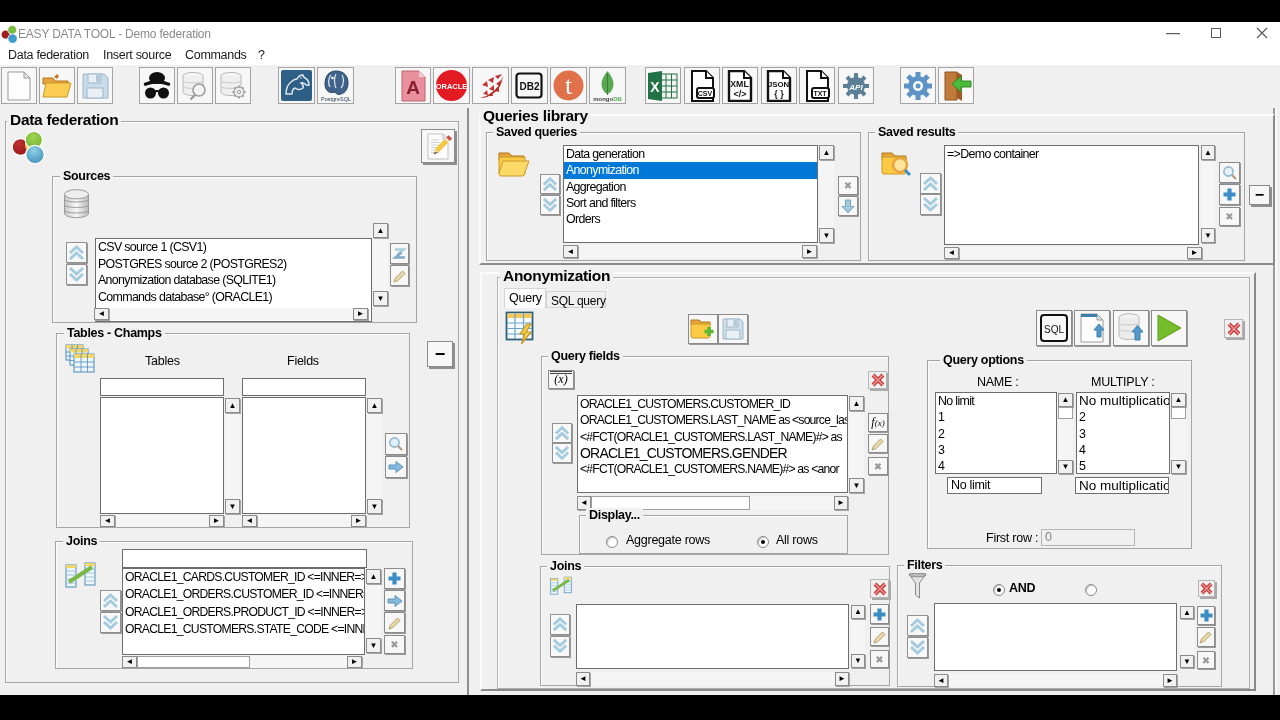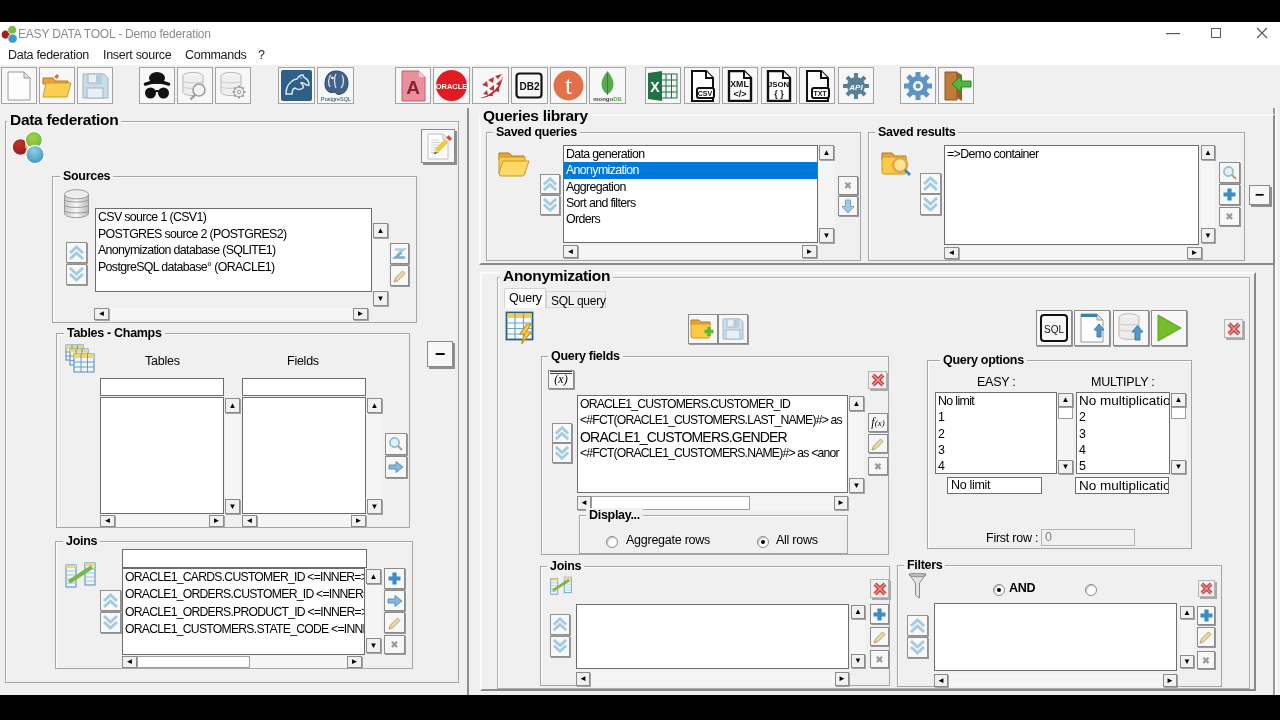--- a/index.html
+++ b/index.html
@@ -320,25 +320,25 @@
       <path d="M2.5 6 v19 c0 3 5.4 4.6 12 4.6 s12 -1.6 12 -4.6 v-19" fill="url(#cyl)" stroke="#9a9a9a"></path>
       <ellipse cx="14.5" cy="6.3" rx="12" ry="4.6" fill="#eee" stroke="#9a9a9a"></ellipse>
       <path d="M2.5 12 c3 2.6 21 2.6 24 0 M2.5 17.5 c3 2.6 21 2.6 24 0 M2.5 23 c3 2.6 21 2.6 24 0" fill="none" stroke="#9a9a9a"></path>
     </svg>
   <div class="chev" style="left:66px; top:242px; width:21px; height:21px;"><svg width="19" height="19" viewBox="0 0 19 19">
         <path d="M3 10 L9.5 4 L16 10 M3 16 L9.5 10 L16 16" fill="none" stroke="#a5cbdf" stroke-width="3"></path>
       </svg></div>
   <div class="chev" style="left:66px; top:264px; width:21px; height:21px;"><svg width="19" height="19" viewBox="0 0 19 19">
         <path d="M3 3 L9.5 9 L16 3 M3 9 L9.5 15 L16 9" fill="none" stroke="#a5cbdf" stroke-width="3"></path>
       </svg></div>
-  <div class="lb" style="left:95px; top:208px; width:277px; height:84px;">
+  <div class="lb" style="left:95px; top:238px; width:277px; height:84px;">
     <div class="it">CSV source 1 (CSV1)</div>
     <div class="it">POSTGRES source 2 (POSTGRES2)</div>
     <div class="it">Anonymization database (SQLITE1)</div>
-    <div class="it">PostgreSQL database° (ORACLE1)</div>
+    <div class="it">Commands database° (ORACLE1)</div>
   </div>
   <div class="sbtrack" style="left:373px; top:223px; width:15px; height:84px;"></div>
   <div class="sa" style="left:373px; top:223px; width:15px; height:15px;">▲</div>
   <div class="sa" style="left:373px; top:291px; width:15px; height:15px;">▼</div>
   <div class="sbtrack" style="left:94px; top:308px; width:274px; height:12px;"></div>
   <div class="sa" style="left:94px; top:308px; width:15px; height:12px;">◄</div>
   <div class="sa" style="left:353px; top:308px; width:15px; height:12px;">►</div>
   <div class="btn" style="left:390px; top:243px; width:19px; height:21px;">
       <svg width="15" height="15" viewBox="0 0 15 15">
         <path d="M3 3.5 H11.5 L5.5 8.5" stroke="#a9d2d8" stroke-width="2.6" fill="none"></path>
@@ -603,20 +603,21 @@
       <div style="margin-top:-2px;">(x)</div>
     </div>
   <div class="redx" style="left:868px; top:371px; width:19px; height:18px;">
       <svg width="16" height="14" viewBox="0 0 16 14">
         <path d="M3 2 L13 12 M13 2 L3 12" stroke="#c93a3a" stroke-width="4"></path>
         <path d="M3 2 L13 12 M13 2 L3 12" stroke="#ef9a9a" stroke-width="1.4"></path>
       </svg>
     </div>
   <div class="lb" style="left:577px; top:395px; width:271px; height:98px;">
     <div class="it" style="font-size:12.2px; letter-spacing:-0.8px; line-height:16.3px;">ORACLE1_CUSTOMERS.CUSTOMER_ID</div>
+    <div class="it" style="font-size:12.2px; letter-spacing:-0.8px; line-height:16.3px;">ORACLE1_CUSTOMERS.LAST_NAME as &lt;source_las</div>
     <div class="it" style="font-size:12.2px; letter-spacing:-0.8px; line-height:16.3px;">&lt;#FCT(ORACLE1_CUSTOMERS.LAST_NAME)#&gt; as</div>
     <div class="it" style="font-size:14px; letter-spacing:-0.8px; line-height:16.3px;">ORACLE1_CUSTOMERS.GENDER</div>
     <div class="it" style="font-size:12.2px; letter-spacing:-0.8px; line-height:16.3px;">&lt;#FCT(ORACLE1_CUSTOMERS.NAME)#&gt; as &lt;anor</div>
   </div>
   <div class="chev" style="left:552px; top:423px; width:20px; height:20px;"><svg width="18" height="18" viewBox="0 0 19 19">
         <path d="M3 10 L9.5 4 L16 10 M3 16 L9.5 10 L16 16" fill="none" stroke="#a5cbdf" stroke-width="3"></path>
       </svg></div>
   <div class="chev" style="left:552px; top:443px; width:20px; height:20px;"><svg width="18" height="18" viewBox="0 0 19 19">
         <path d="M3 3 L9.5 9 L16 3 M3 9 L9.5 15 L16 9" fill="none" stroke="#a5cbdf" stroke-width="3"></path>
       </svg></div>
@@ -638,21 +639,21 @@
       <span class="cap" style="left:6px;">Display...</span>
     </div>
   <div class="radio" style="left:606px; top:536px;"></div>
   <div class="rlab" style="left:626px; top:533px;">Aggregate rows</div>
   <div class="radio on" style="left:757px; top:536px;"></div>
   <div class="rlab" style="left:776px; top:533px;">All rows</div>
 
   <div class="gb" style="left:927px; top:360px; width:265px; height:189px;">
       <span class="cap" style="left:12px;">Query options</span>
     </div>
-  <div class="lbl" style="left:977px; top:375px;">EASY :</div>
+  <div class="lbl" style="left:977px; top:375px;">NAME :</div>
   <div class="lbl" style="left:1091px; top:375px;">MULTIPLY :</div>
   <div class="lb" style="left:935px; top:392px; width:122px; height:82px;">
     <div class="it" style="line-height:16.3px;">No limit</div>
     <div class="it" style="line-height:16.3px;">1</div>
     <div class="it" style="line-height:16.3px;">2</div>
     <div class="it" style="line-height:16.3px;">3</div>
     <div class="it" style="line-height:16.3px;">4</div>
   </div>
   <div class="sbtrack" style="left:1058px; top:393px; width:15px; height:81px;"></div>
   <div class="sa" style="left:1058px; top:393px; width:15px; height:14px;">▲</div>

